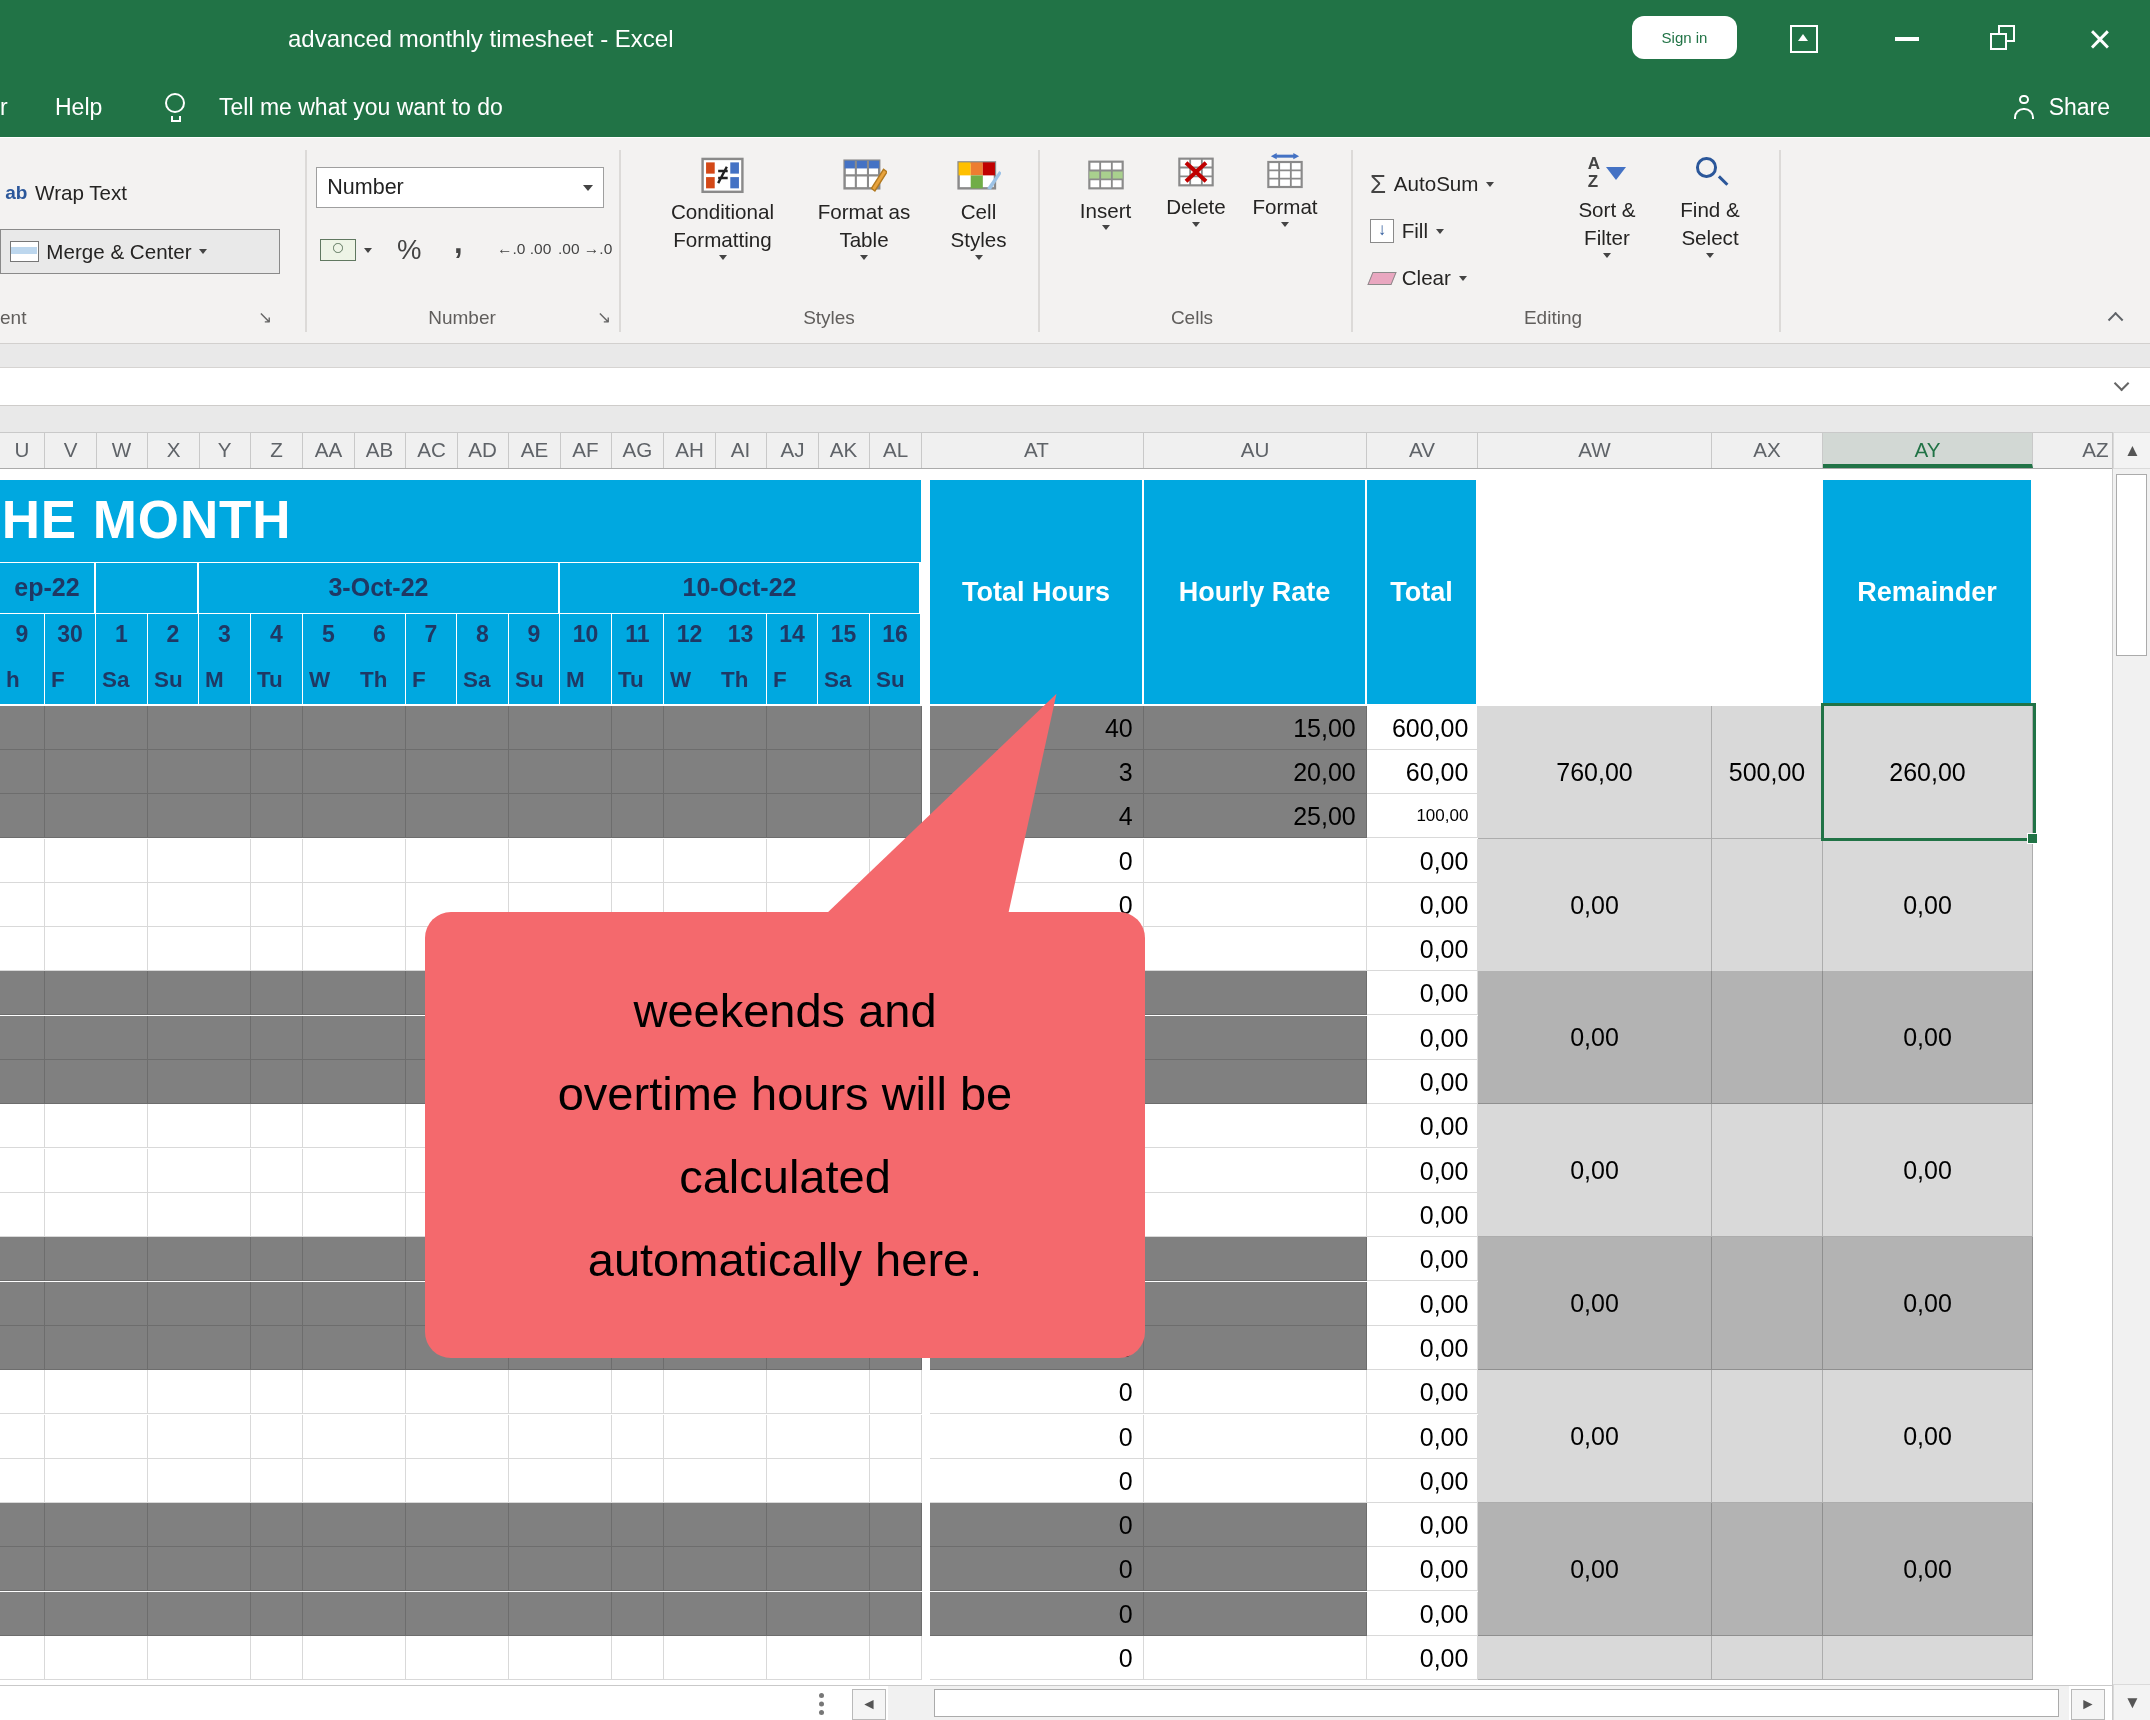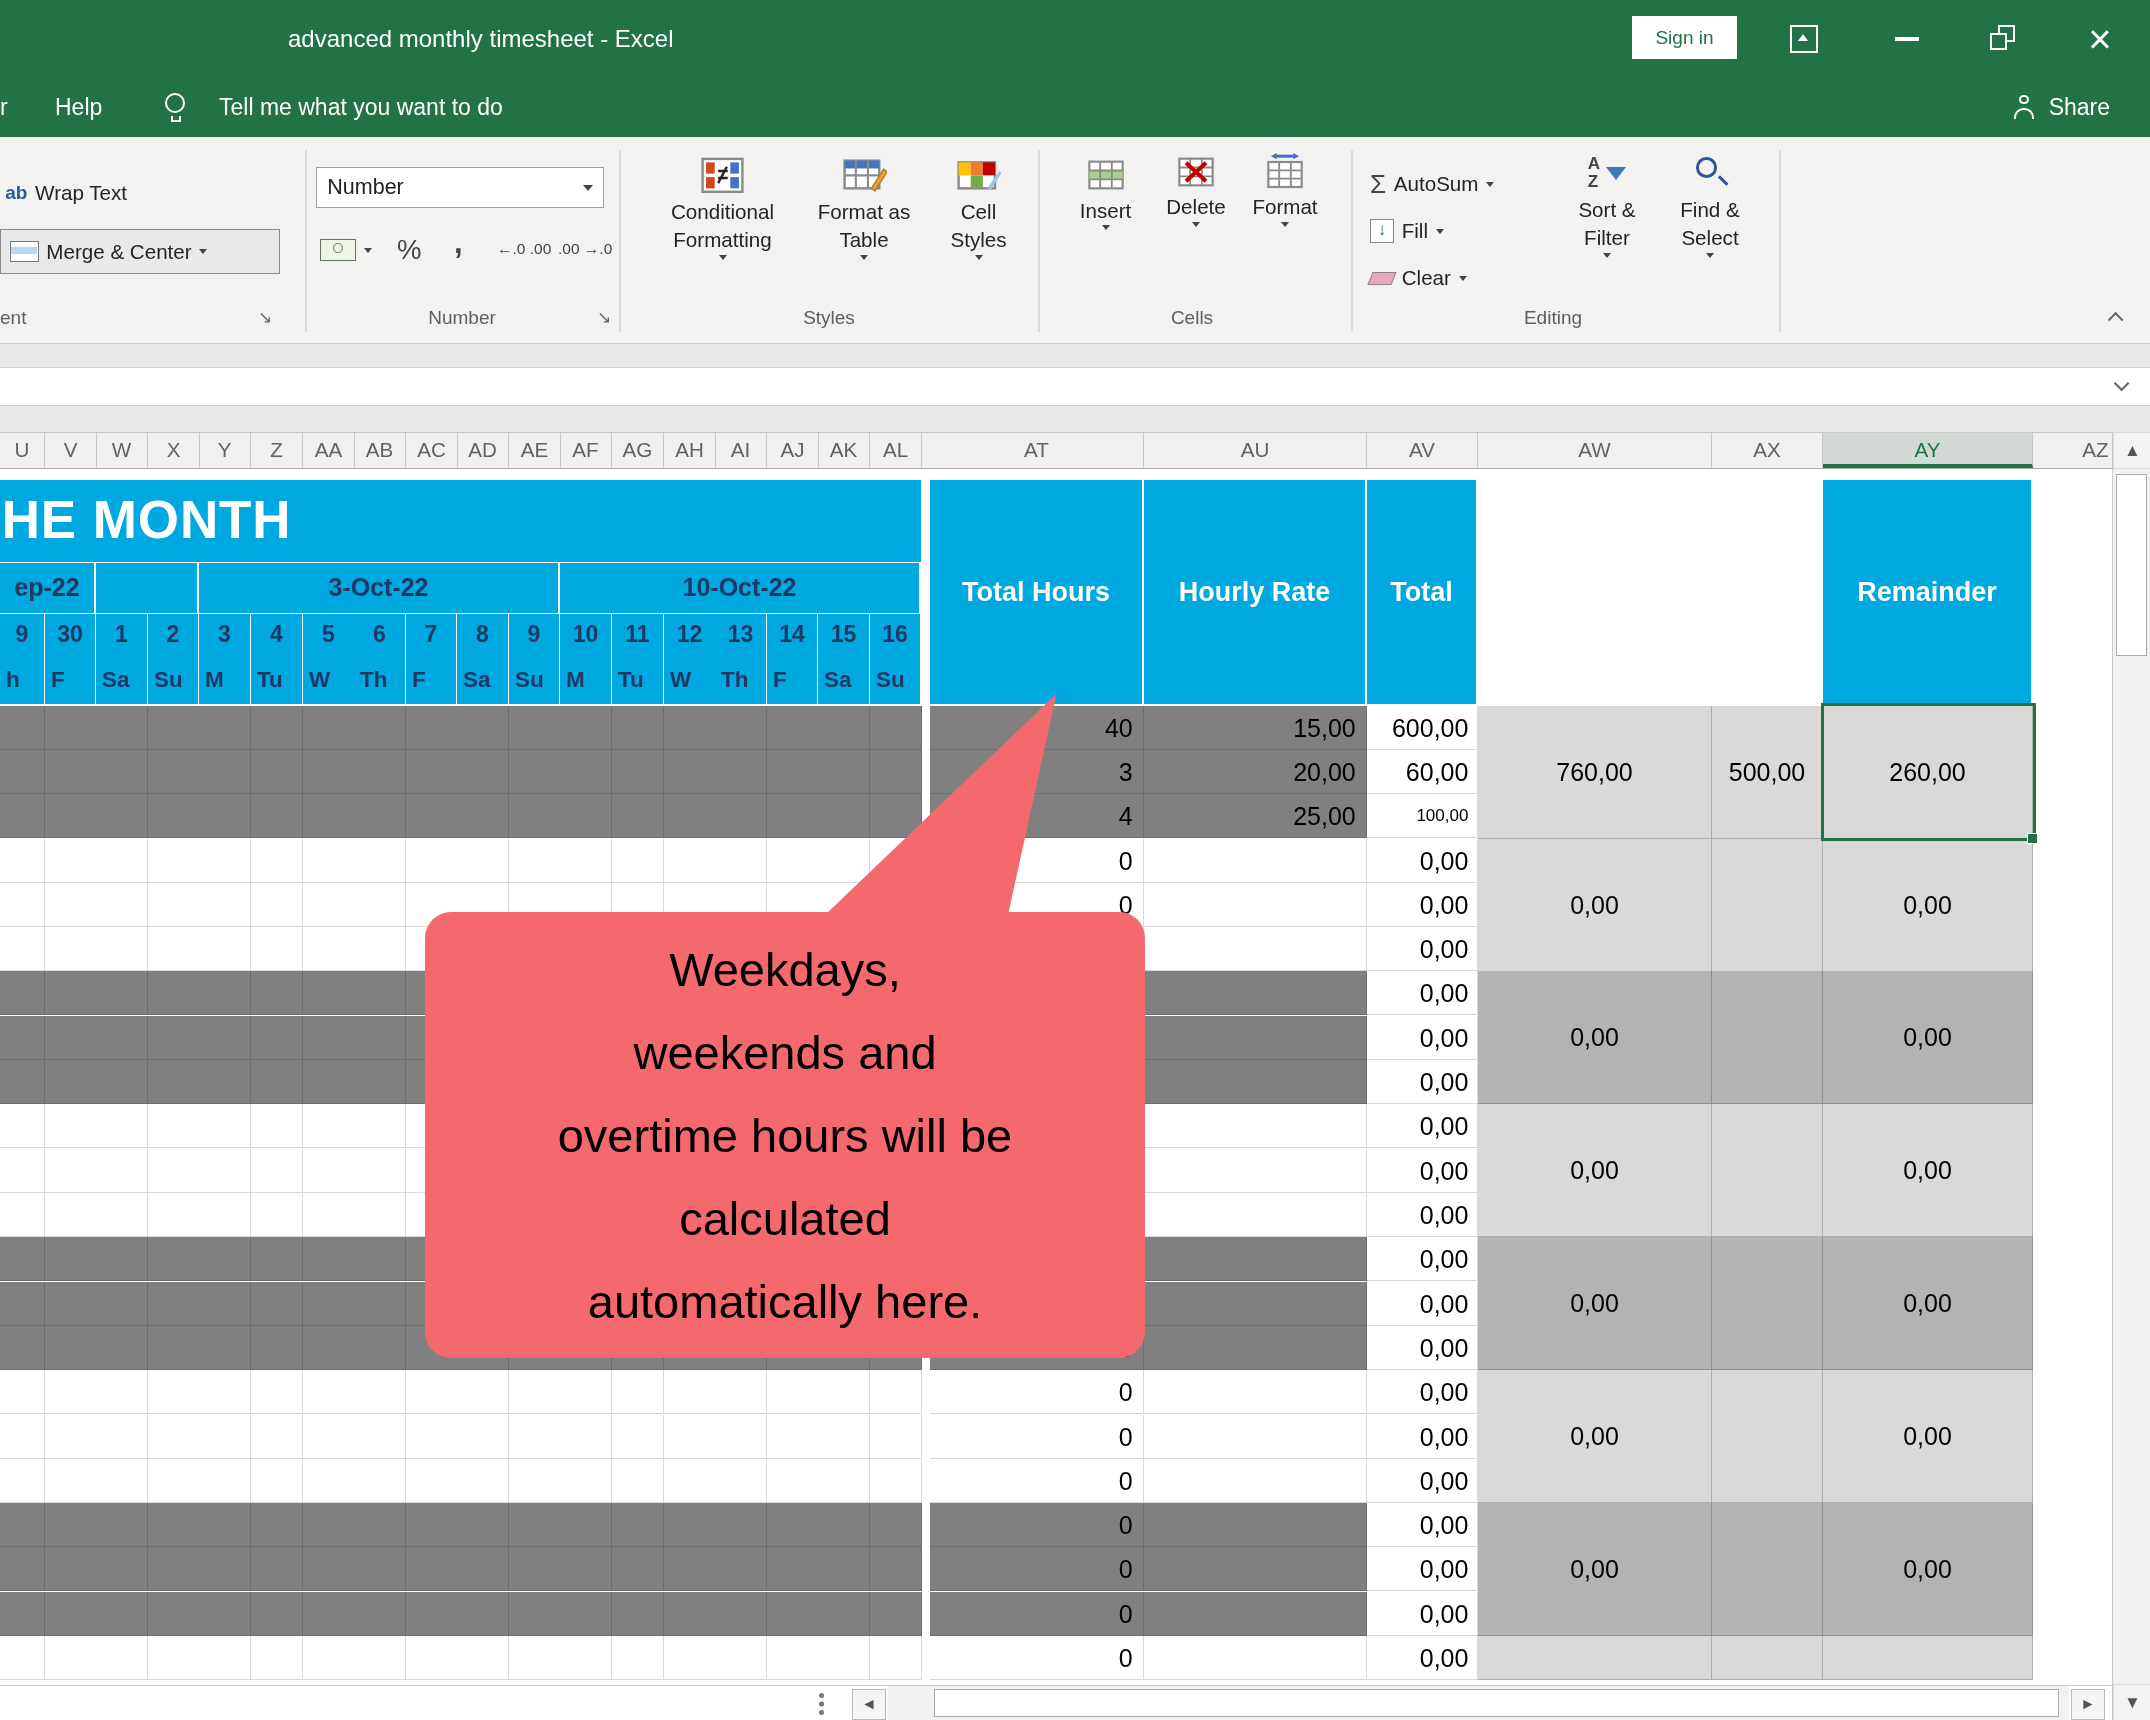--- a/index.html
+++ b/index.html
@@ -4,21 +4,21 @@
 <style>
   *{margin:0;padding:0;box-sizing:border-box;}
   html,body{width:2151px;height:1721px;overflow:hidden;}
   body{position:relative;font-family:"Liberation Sans",sans-serif;background:#fff;
        --green:#217346;--blue:#00A8E0;--navy:#1F3864;--callout:#F4696D;}
 
   
   .titlebar{position:absolute;left:0;top:0;width:2151px;height:78px;background:var(--green);color:#fff;}
   .tb-title{position:absolute;left:288px;top:0;height:78px;line-height:78px;font-size:24px;}
   .signin{position:absolute;left:1632px;top:16.3px;width:105px;height:43px;line-height:43px;text-align:center;
-          background:#fff;color:var(--green);border-radius:0;font-size:19px;}
+          background:#fff;color:var(--green);border-radius:12px;font-size:15px;}
   .winbtn{position:absolute;top:0;width:62px;height:78px;display:flex;align-items:center;justify-content:center;color:#fff;}
   .popout{position:relative;display:inline-block;width:27.5px;height:27.5px;border:2.6px solid #fff;}
   .popout i{position:absolute;left:6px;top:6.9px;width:0;height:0;border-left:5.2px solid transparent;border-right:5.2px solid transparent;border-bottom:7.7px solid #fff;}
   .minico{display:inline-block;width:24px;height:3.4px;background:#fff;}
   .restore{position:relative;display:inline-block;width:27.5px;height:27.5px;}
   .restore i.b{position:absolute;left:7.7px;top:0;width:17px;height:17px;border:2.6px solid #fff;}
   .restore i.f{position:absolute;left:0;top:7.7px;width:17px;height:17px;border:2.6px solid #fff;background:var(--green);}
   .closeico{font-size:40px;line-height:40px;}
 
   
@@ -857,21 +857,20 @@
     <div style="position: absolute; left: 1367px; top: 1167px; width: 111px; height: 44px; background: rgb(255, 255, 255); font-size: 25px; color: rgb(0, 0, 0); text-align: right; padding-right: 8.6px; line-height: 44px; border-right: 1.3px solid rgba(0, 0, 0, 0.15); border-bottom: 1.3px solid rgba(0, 0, 0, 0.15);">0,00</div>
     <div style="position: absolute; left: 1478px; width: 234px; top: 1167px; height: 44px; background: rgb(217, 217, 217); display: flex; align-items: center; justify-content: center; font-size: 25px; color: rgb(0, 0, 0); border-right: 1.3px solid rgba(0, 0, 0, 0.2); border-bottom: 1.3px solid rgba(0, 0, 0, 0.2);"></div>
     <div style="position: absolute; left: 1712px; width: 111px; top: 1167px; height: 44px; background: rgb(217, 217, 217); display: flex; align-items: center; justify-content: center; font-size: 25px; color: rgb(0, 0, 0); border-right: 1.3px solid rgba(0, 0, 0, 0.2); border-bottom: 1.3px solid rgba(0, 0, 0, 0.2);"></div>
     <div style="position: absolute; left: 1823px; width: 210px; top: 1167px; height: 44px; background: rgb(217, 217, 217); display: flex; align-items: center; justify-content: center; font-size: 25px; color: rgb(0, 0, 0); border-right: 1.3px solid rgba(0, 0, 0, 0.2); border-bottom: 1.3px solid rgba(0, 0, 0, 0.2);"></div>
   </div>
 
 <svg class="callout-tail" width="293" height="241" viewBox="0 0 340 280">
   <polygon points="328,16 271,276 56,276"></polygon>
 </svg>
 <div class="callout">
-  <div>Weekdays,</div>
   <div>weekends and</div>
   <div>overtime hours will be</div>
   <div>calculated</div>
   <div>automatically here.</div>
 </div>
 
 <div class="vscroll">
   <div class="vs-btn" style="top:0;">
     <span>▲</span>
   </div>

